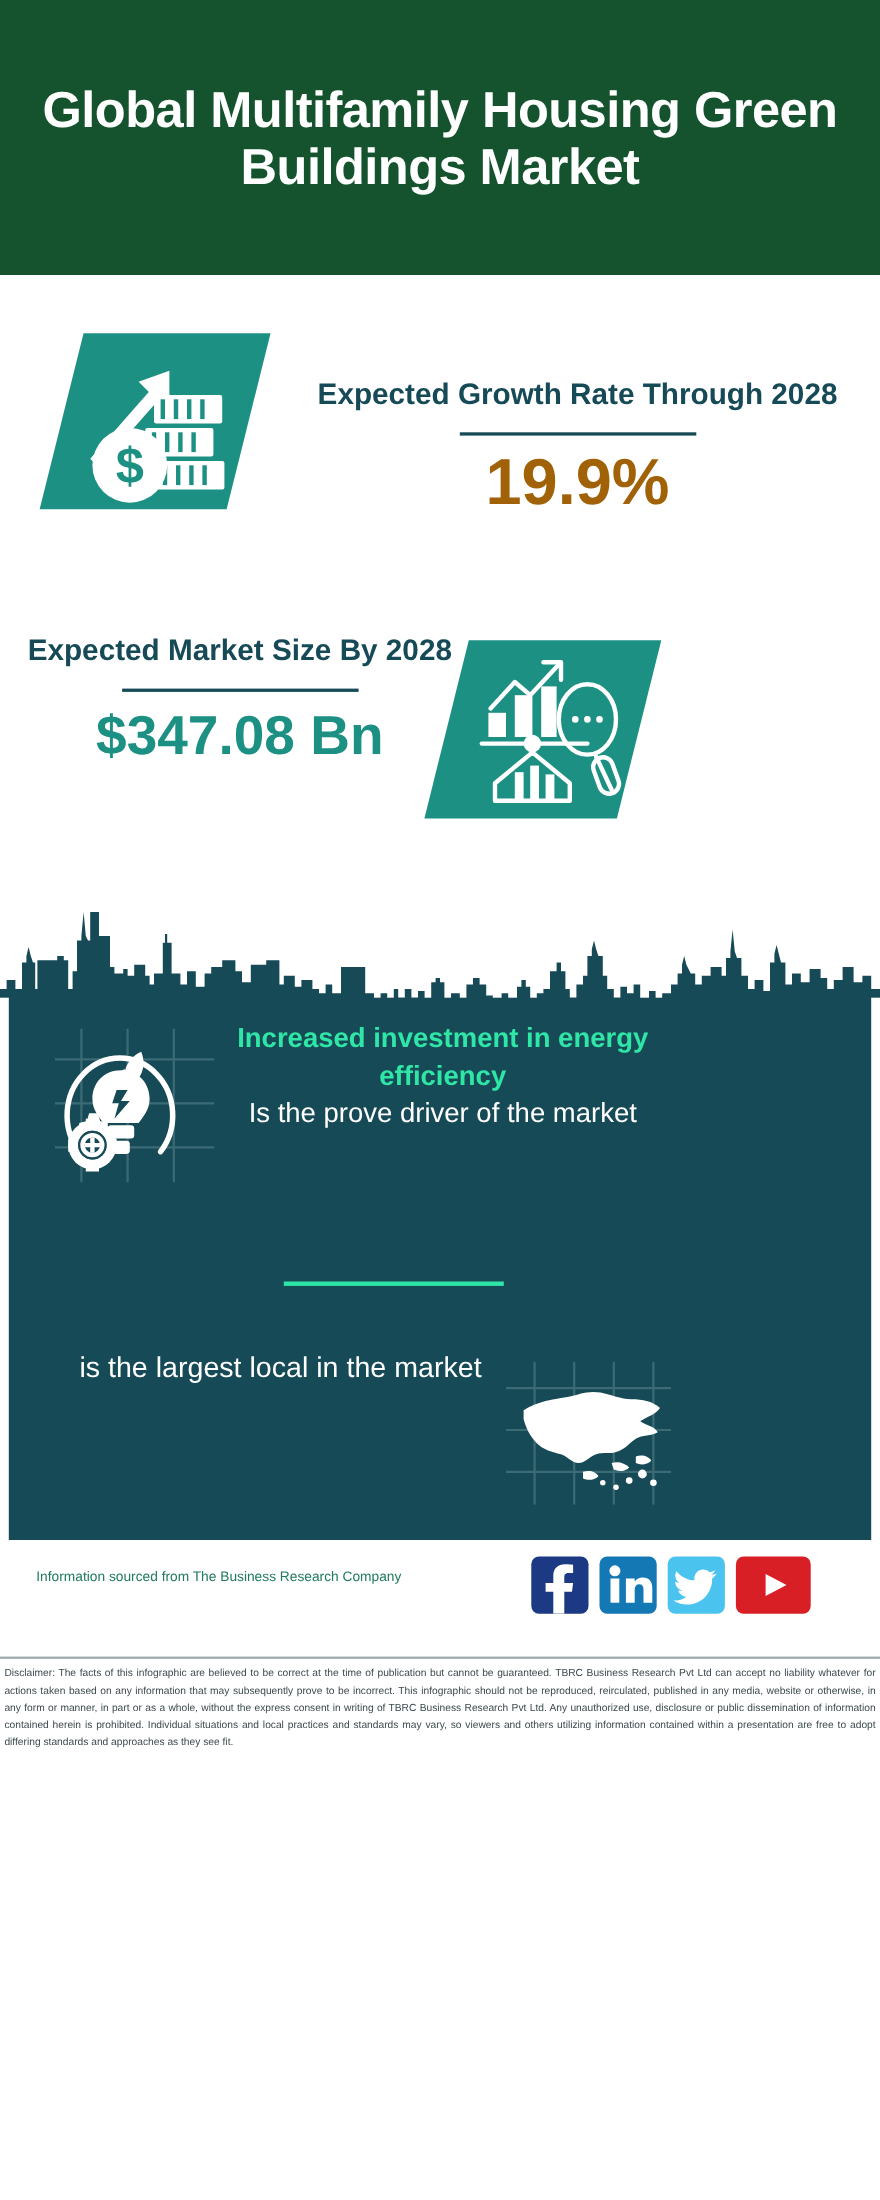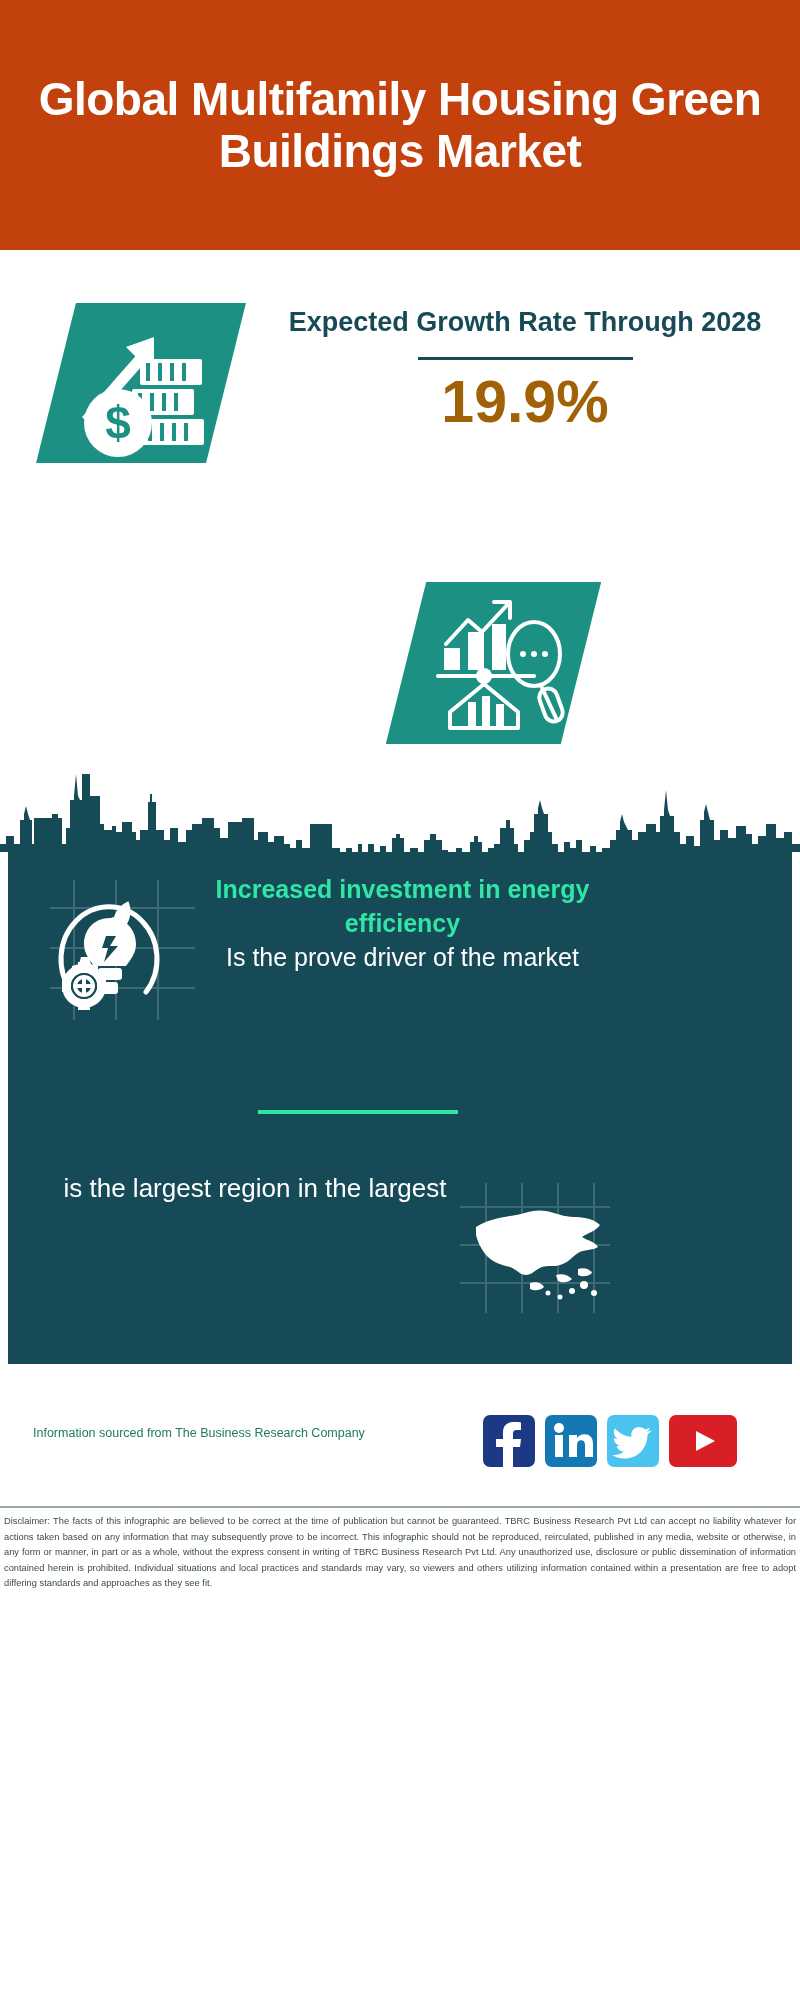--- a/index.html
+++ b/index.html
@@ -8,21 +8,21 @@
     background:#ffffff;
     font-family:"Liberation Sans", sans-serif;
     overflow:hidden;
     position:relative;
   }
   .page{position:relative;width:800px;height:2000px;overflow:hidden;}
 
   
   .header{
     position:absolute;left:0;top:0;width:800px;height:250px;
-    background:#c2410c;
+    background:#14532d;
     display:flex;align-items:center;justify-content:center;
     box-sizing:border-box;padding:0 20px 0 20px;
   }
   .header-title{
     color:#ffffff;
     font-size:46px;line-height:52px;
     font-weight:bold;text-align:center;
     letter-spacing:-0.5px;
   }
 
@@ -38,21 +38,21 @@
     background:#1c9183;
     transform:skewX(-14deg);
   }
   .icon-money{
     position:absolute;left:62px;top:54px;width:160px;height:152px;
   }
   .b1-text{
     position:absolute;left:275px;top:48px;width:500px;text-align:center;
   }
   .b1-head{
-    color:#174a57;font-size:27px;line-height:42px;font-weight:bold;
+    color:#174a57;font-size:27px;line-height:42px;font-weight:bold;margin-top:36px;
   }
   .b1-divider{
     width:215px;height:3px;background:#174a57;margin:14px auto 10px auto;
   }
   .b1-value{
     color:#a16207;font-size:59px;line-height:64px;font-weight:bold;
   }
 
   
   .block2{position:absolute;left:0;top:560px;width:800px;height:220px;background:#ffffff;}
@@ -66,21 +66,21 @@
   }
   .b2-text{
     position:absolute;left:18px;top:10px;width:400px;text-align:center;
   }
   .b2-head{color:#174a57;font-size:27px;line-height:42px;font-weight:bold;}
   .b2-divider{width:215px;height:3px;background:#174a57;margin:14px auto 10px auto;}
   .b2-value{color:#1c9183;font-size:50px;line-height:58px;font-weight:bold;}
 
   
   .darkwrap{
-    position:absolute;left:0;top:744px;width:800px;height:1000px;
+    position:absolute;left:0;top:799px;width:800px;height:1000px;
   }
   .skyline{
     position:absolute;left:0;top:0;width:800px;height:130px;display:block;
   }
   .darkpanel{
     position:absolute;left:0;top:108px;width:800px;height:512px;background:#174a57;
   }
 
   
   .driver-row{
@@ -217,20 +217,25 @@
           <line x1="112" y1="96" x2="126" y2="126"></line>
           <rect x="112" y="96" width="18" height="34" rx="9" transform="rotate(-20 121 113)"></rect>
         </g>
         <g fill="#ffffff">
           <circle cx="93" cy="62" r="3"></circle>
           <circle cx="104" cy="62" r="3"></circle>
           <circle cx="115" cy="62" r="3"></circle>
         </g>
       </svg>
     </div>
+    <div class="b2-text">
+      <div class="b2-head">Expected Market Size By 2028</div>
+      <div class="b2-divider"></div>
+      <div class="b2-value">$347.08 Bn</div>
+    </div>
   </div>
 
   <div class="darkwrap">
     <svg class="skyline" viewBox="0 0 800 130" preserveAspectRatio="none">
       <path fill="#174a57" d="M0 130 L0 100 L6 100 L6 92 L14 92 L14 100 L20 100 L20 76 L24 76 L24 70 L26 62 L28 70 L30 76 L32 76 L32 100 L34 100 L34 74 L52 74 L52 70 L58 70 L58 74 L62 74 L62 100 L66 100 L66 84 L70 84 L70 56 L74 56 L74 52 L76 30 L78 52 L80 56 L82 56 L82 30 L90 30 L90 52 L100 52 L100 80 L104 80 L104 86 L112 86 L112 82 L116 82 L116 88 L122 88 L122 78 L132 78 L132 88 L136 88 L136 96 L140 96 L140 86 L148 86 L148 58 L150 58 L150 50 L152 50 L152 58 L156 58 L156 86 L164 86 L164 96 L170 96 L170 84 L178 84 L178 98 L186 98 L186 86 L192 86 L192 80 L202 80 L202 74 L214 74 L214 84 L220 84 L220 94 L228 94 L228 78 L242 78 L242 74 L254 74 L254 96 L258 96 L258 88 L268 88 L268 98 L274 98 L274 92 L284 92 L284 100 L290 100 L290 104 L296 104 L296 96 L302 96 L302 104 L310 104 L310 80 L332 80 L332 104 L340 104 L340 112 L346 112 L346 104 L352 104 L352 110 L358 110 L358 100 L362 100 L362 108 L368 108 L368 100 L374 100 L374 108 L380 108 L380 102 L386 102 L386 110 L392 110 L392 94 L396 94 L396 90 L400 90 L400 94 L404 94 L404 110 L410 110 L410 104 L418 104 L418 110 L424 110 L424 96 L430 96 L430 90 L436 90 L436 96 L442 96 L442 106 L448 106 L448 112 L456 112 L456 104 L462 104 L462 110 L470 110 L470 98 L474 98 L474 92 L478 92 L478 98 L482 98 L482 110 L488 110 L488 104 L494 104 L494 100 L500 100 L500 84 L506 84 L506 76 L510 76 L510 84 L514 84 L514 100 L518 100 L518 108 L524 108 L524 96 L530 96 L530 88 L534 88 L534 70 L538 70 L538 64 L540 56 L542 64 L544 70 L548 70 L548 88 L552 88 L552 100 L558 100 L558 108 L564 108 L564 98 L570 98 L570 104 L576 104 L576 96 L582 96 L582 110 L590 110 L590 102 L596 102 L596 112 L602 112 L602 104 L610 104 L610 96 L616 96 L616 86 L620 86 L620 78 L622 70 L624 78 L628 86 L632 86 L632 96 L638 96 L638 88 L646 88 L646 80 L656 80 L656 88 L660 88 L660 72 L664 72 L664 66 L666 46 L668 66 L670 72 L674 72 L674 88 L680 88 L680 100 L686 100 L686 92 L694 92 L694 102 L700 102 L700 76 L704 76 L704 68 L706 60 L708 68 L710 76 L714 76 L714 96 L720 96 L720 86 L728 86 L728 94 L736 94 L736 82 L746 82 L746 90 L752 90 L752 100 L758 100 L758 92 L766 92 L766 80 L776 80 L776 94 L784 94 L784 88 L792 88 L792 100 L800 100 L800 130 Z"></path>
     </svg>
     <div class="darkpanel"></div>
     <div class="gutter-l"></div>
     <div class="gutter-r"></div>
 
@@ -281,21 +286,21 @@
       <div class="driver-text">
         <div class="driver-hl">Increased investment in energy efficiency</div>
         <div class="driver-sub">Is the prove driver of the market</div>
       </div>
     </div>
 
     <div class="mid-divider"></div>
 
     <div class="region-row">
       <div class="region-text">
-        <div class="region-sub">is the largest region in the largest</div>
+        <div class="region-sub">is the largest local in the market</div>
       </div>
       <div class="icon-map">
         <svg viewBox="0 0 150 130" width="150" height="130" aria-hidden="true">
           <g stroke="#3c6b76" stroke-width="2" fill="none">
             <line x1="0" y1="24" x2="150" y2="24"></line>
             <line x1="0" y1="62" x2="150" y2="62"></line>
             <line x1="0" y1="100" x2="150" y2="100"></line>
             <line x1="26" y1="0" x2="26" y2="130"></line>
             <line x1="62" y1="0" x2="62" y2="130"></line>
             <line x1="98" y1="0" x2="98" y2="130"></line>

